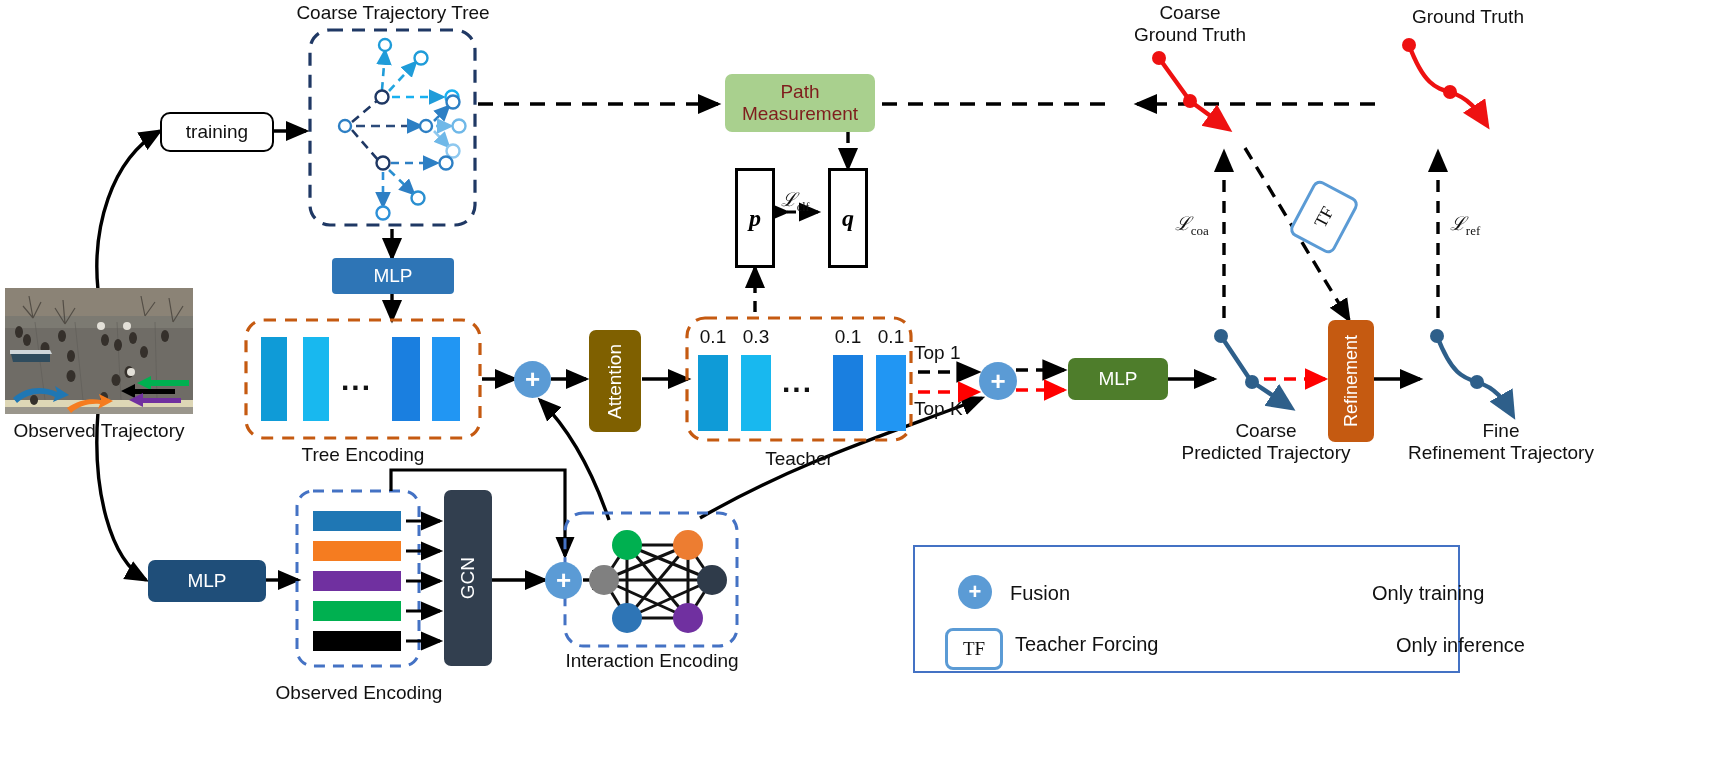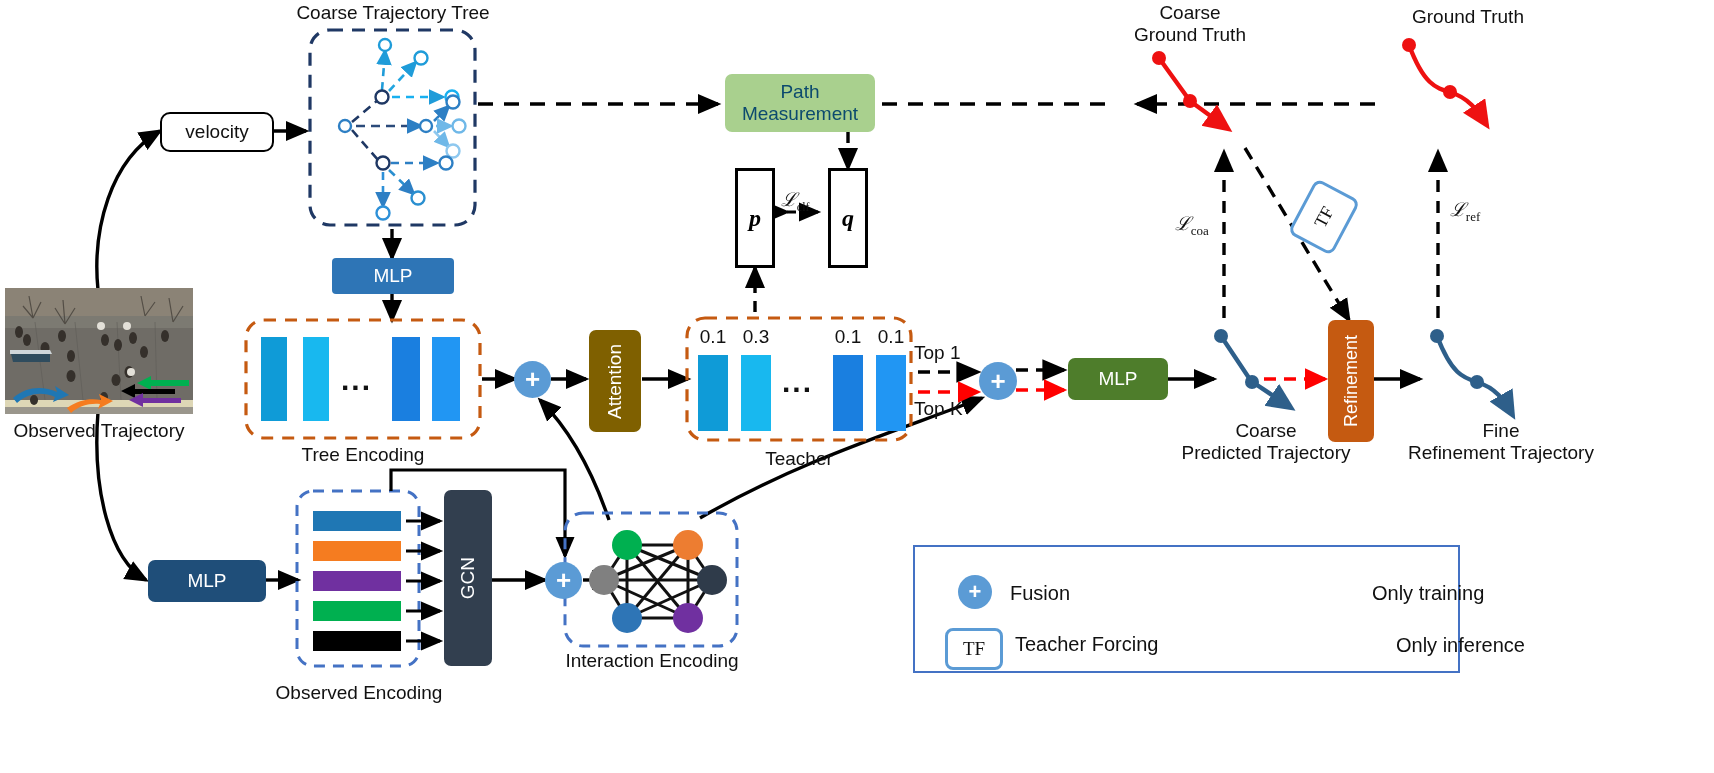--- a/index.html
+++ b/index.html
@@ -263,40 +263,40 @@
       <g fill="#000000">
         <path d="M170,101 L130,101 L130,96 L116,103 L130,110 L130,106 L170,106 Z"></path>
       </g>
       <g fill="#7030a0">
         <path d="M176,110 L138,110 L138,105 L124,112 L138,119 L138,115 L176,115 Z"></path>
       </g>
     </svg>
   </div>
 
   <div class="box" style="left:160px;top:112px;width:114px;height:40px;border:2.6px solid #000;border-radius:10px;background:#fff;color:#111;">
-    <span>velocity</span>
+    <span>training</span>
   </div>
 
   <div class="box" style="left:332px;top:258px;width:122px;height:36px;background:#2e75b6;border-radius:4px;">
     <span>MLP</span>
   </div>
 
   <div class="box" style="left:148px;top:560px;width:118px;height:42px;background:#1f4e79;border-radius:7px;">
     <span>MLP</span>
   </div>
 
   <div class="box" style="left:589px;top:330px;width:52px;height:102px;background:#7f6000;border-radius:7px;">
     <span class="vtext">Attention</span>
   </div>
 
   <div class="box" style="left:444px;top:490px;width:48px;height:176px;background:#323f4f;border-radius:7px;">
     <span class="vtext">GCN</span>
   </div>
 
-  <div class="box" style="left:725px;top:74px;width:150px;height:58px;background:#a9d08e;border-radius:7px;color:#0c4a6e;font-size:19px;line-height:1.15;text-align:center;">
+  <div class="box" style="left:725px;top:74px;width:150px;height:58px;background:#a9d08e;border-radius:7px;color:#7f1d1d;font-size:19px;line-height:1.15;text-align:center;">
     <span style="white-space:pre;">Path
 Measurement</span>
   </div>
 
   <div class="box" style="left:1068px;top:358px;width:100px;height:42px;background:#4e7d2b;border-radius:7px;">
     <span>MLP</span>
   </div>
 
   <div class="box" style="left:1328px;top:320px;width:46px;height:122px;background:#c55a11;border-radius:7px;font-size:18px;">
     <span class="vtext">Refinement</span>
@@ -365,21 +365,21 @@
 Refinement Trajectory</div>
 
   <div style="position:absolute;left:781px;top:186px;font-family:'Liberation Serif',serif;font-size:19px;color:#111;">
     <span class="mathL">ℒ</span><sub style="font-size:12px;">clf</sub>
   </div>
 
   <div style="position:absolute;left:1175px;top:210px;font-family:'Liberation Serif',serif;font-size:20px;color:#111;text-align:center;">
     <span class="mathL">ℒ</span><sub style="font-size:13px;">coa</sub>
   </div>
 
-  <div style="position:absolute;left:1450px;top:196px;font-family:'Liberation Serif',serif;font-size:20px;color:#111;">
+  <div style="position:absolute;left:1450px;top:210px;font-family:'Liberation Serif',serif;font-size:20px;color:#111;">
     <span class="mathL">ℒ</span><sub style="font-size:13px;">ref</sub>
   </div>
 
   <div class="legendbox" style="left:913px;top:545px;width:547px;height:128px;"></div>
 
   <div class="plusC" style="left:958px;top:575px;width:34px;height:34px;font-size:22px;">+</div>
   <div class="legtext" style="left:1010px;top:582px;">Fusion</div>
 
   <div class="tfbox" style="left:945px;top:628px;width:58px;height:42px;font-size:19px;">
     <span>TF</span>

